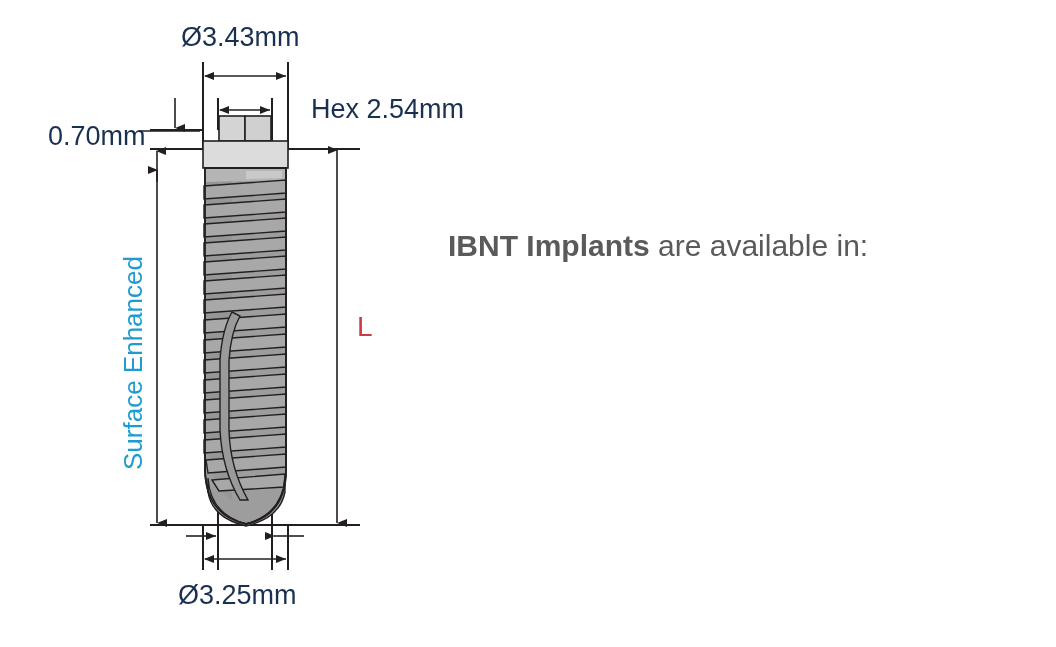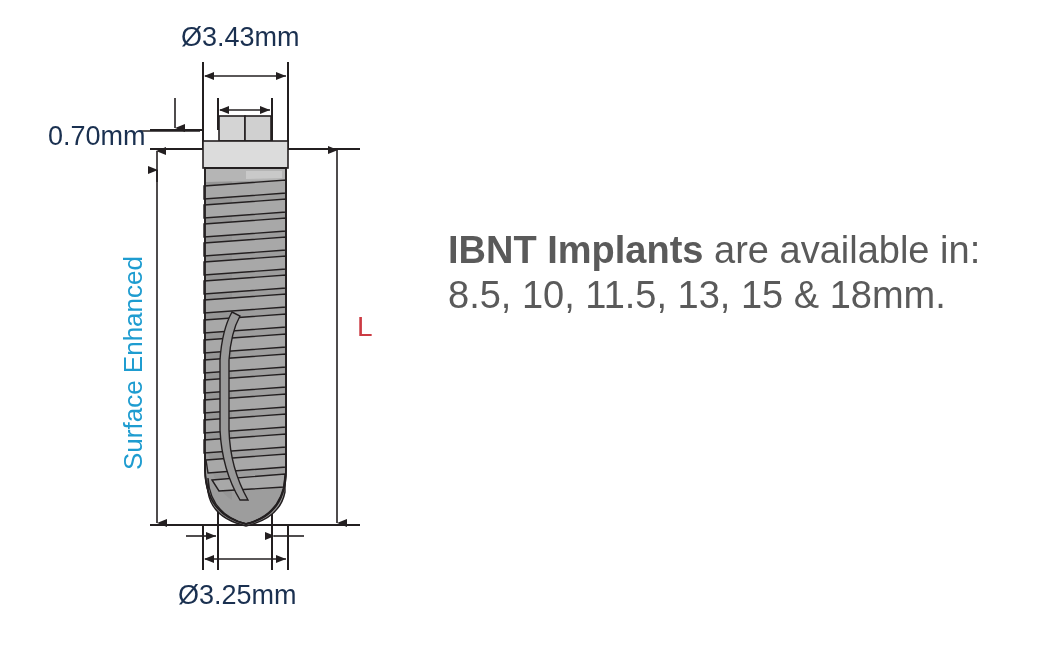--- a/index.html
+++ b/index.html
@@ -9,21 +9,21 @@
     overflow:hidden;position:relative;
   }
   #stage{position:absolute;left:0;top:0;width:1056px;height:550px;}
   .lbl{position:absolute;white-space:nowrap;line-height:1;}
   .dim-txt{color:#1a3050;font-size:27px;letter-spacing:0px;}
   .cyan{color:#1e9cd0;}
   .gray{color:#5a5a5a;}
   .red{color:#cc3b43;}
   .rot{transform:rotate(-90deg);transform-origin:left top;}
   .info{position:absolute;left:448px;top:228px;width:560px;}
-  .info div{font-size:38px;line-height:1.19;white-space:nowrap;}
+  .info div{font-size:30px;line-height:1.19;white-space:nowrap;}
   .info .b{font-weight:bold;}
   svg{position:absolute;left:0;top:0;}
 </style>
 </head>
 <body>
 
 <div id="stage">
 
   <svg width="1056" height="647" viewBox="0 0 1056 647">
     <defs>
@@ -123,28 +123,28 @@
                L285,492 Q280,518 246,526 Q212,518 208,492 Z" fill="#9a9a9a" stroke="#231f20" stroke-width="1.4"></path>
 
       <path d="M205,168 L286,168 L286,470
                Q286,515 246,524
                Q206,515 205,470 Z" fill="none" stroke="#231f20" stroke-width="1.8"></path>
     </g>
   </svg>
 
   <div class="lbl dim-txt" style="left:181px;top:24px;">Ø3.43mm</div>
 
+  <div class="lbl dim-txt" style="left:311px;top:96px;">Hex 2.54mm</div>
 
   <div class="lbl dim-txt" style="left:48px;top:123px;">0.70mm</div>
 
   <div class="lbl dim-txt cyan rot" style="left:120px;top:470px;font-size:26px;">Surface Enhanced</div>
 
   <div class="lbl dim-txt red" style="left:357px;top:313px;font-size:28px;">L</div>
 
 
   <div class="lbl dim-txt" style="left:178px;top:582px;">Ø3.25mm</div>
 
   <div class="info">
     <div class="gray"><span class="b">IBNT Implants</span><span> are available in:</span></div>
-    <div class="gray">8.5, 10, 11.5, 13, 15 &amp; 18mm.</div>
   </div>
 
 </div>
 
 </body></html>

